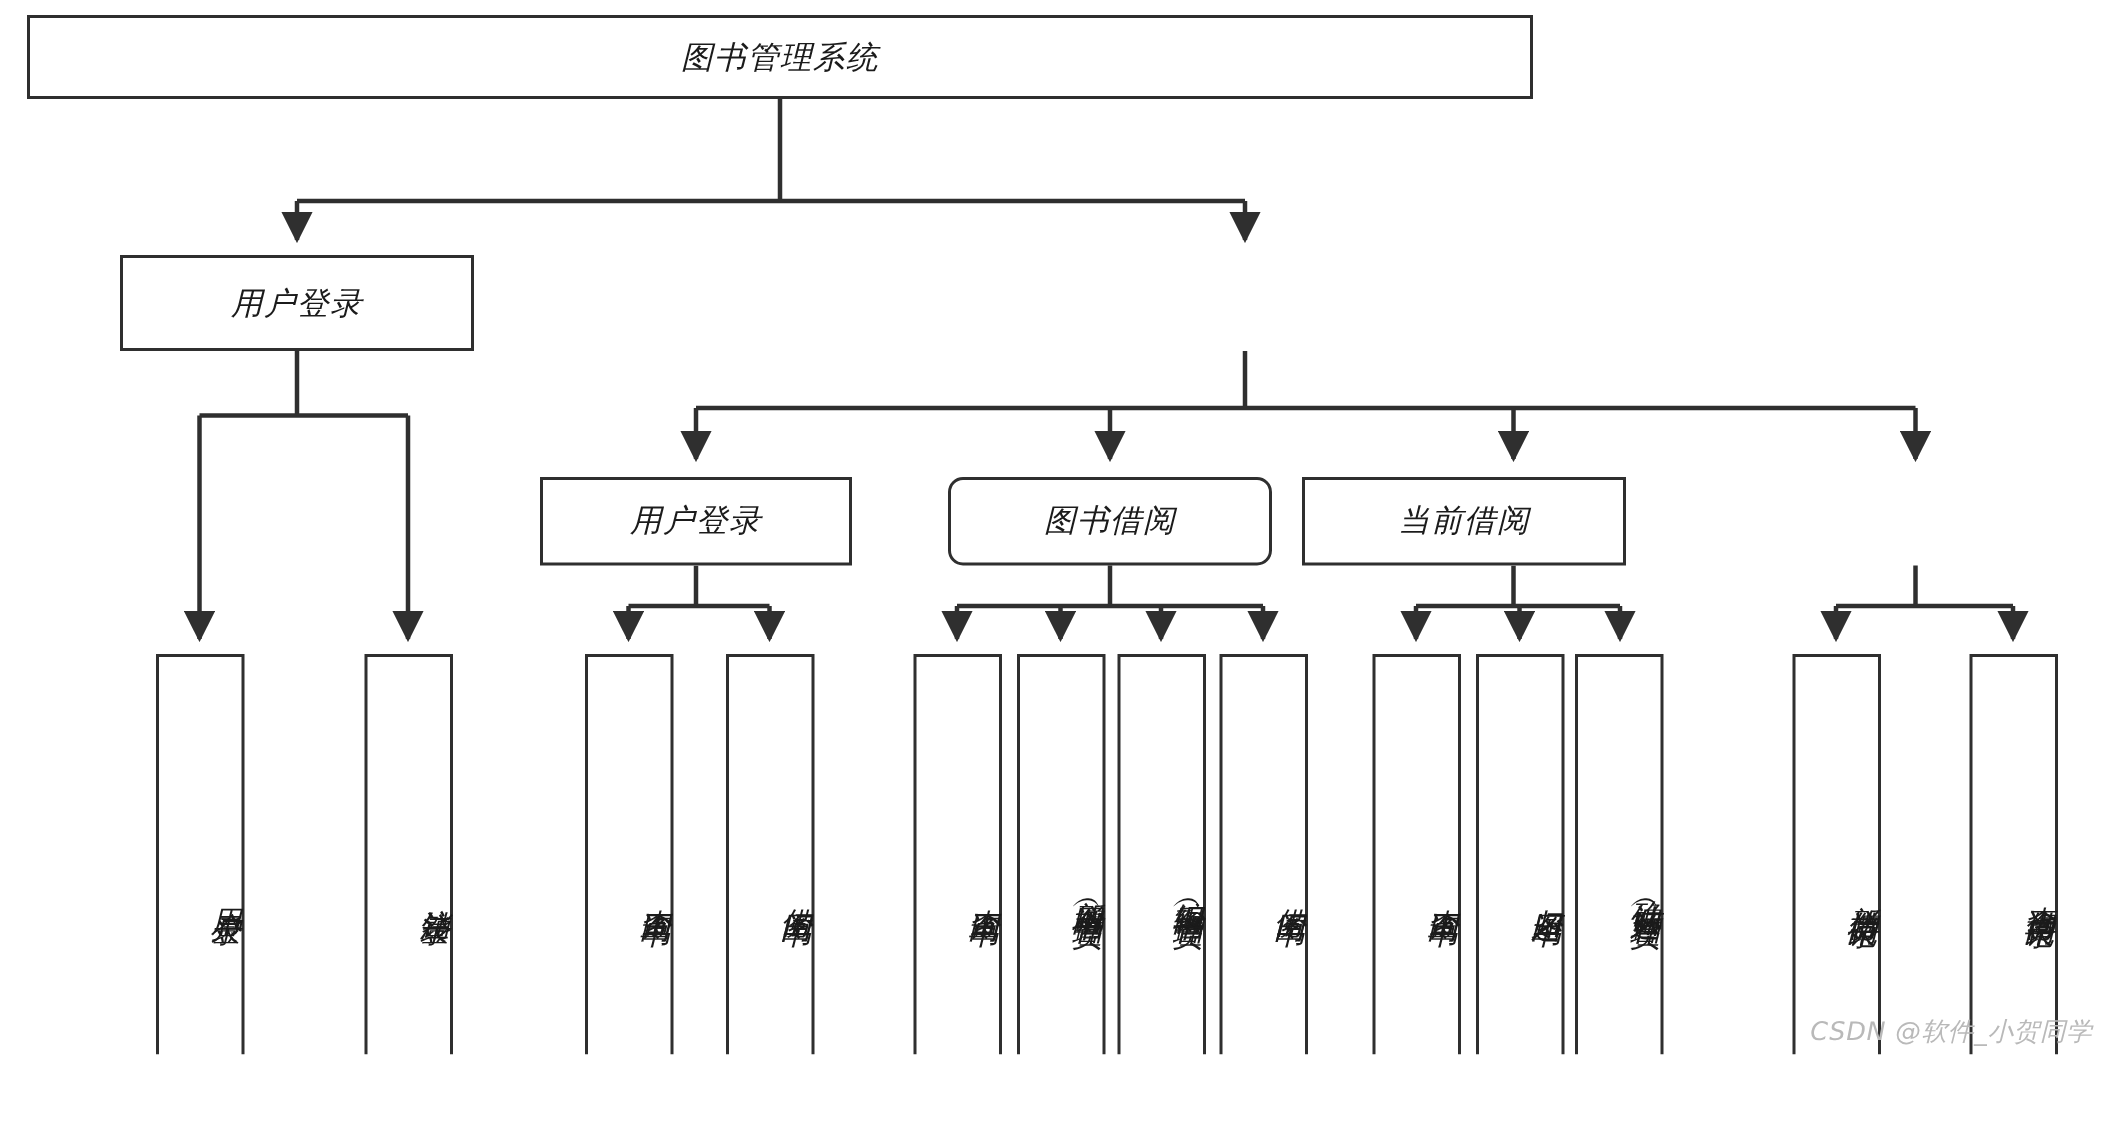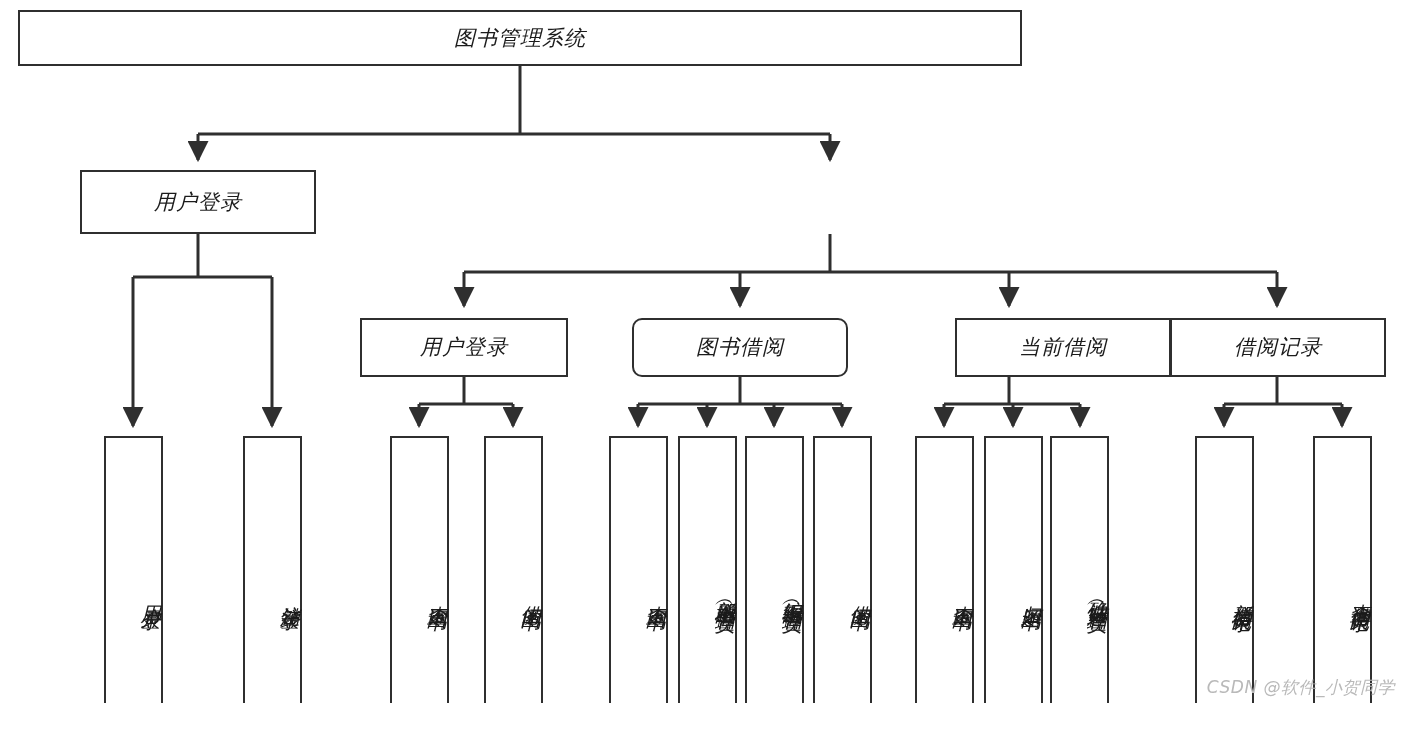--- a/index.html
+++ b/index.html
@@ -136,25 +136,22 @@
   <div class="node horizontal" style="left:80px; top:170px; width:236px; height:64px;">
     <span class="label">用户登录</span>
   </div>
 
   <div class="node horizontal" style="left:360px; top:318px; width:208px; height:59px;">
     <span class="label">用户登录</span>
   </div>
   <div class="node horizontal" style="left:632px; top:318px; width:216px; height:59px;border-radius:10px;">
     <span class="label">图书借阅</span>
   </div>
-  <div class="node horizontal" style="left:955px; top:318px; width:216px; height:59px;">
+  <div class="node horizontal" style="left:868px; top:318px; width:216px; height:59px;">
     <span class="label">当前借阅</span>
-  </div>
-  <div class="node horizontal" style="left:1170px; top:318px; width:216px; height:59px;">
-    <span class="label">借阅记录</span>
   </div>
 
   <div class="node vertical" style="left:104px; top:436px; width:59px; height:297px;">
     <span class="label">用户登录</span>
   </div>
   <div class="node vertical" style="left:243px; top:436px; width:59px; height:297px;">
     <span class="label">注销登录</span>
   </div>
 
   <div class="node vertical" style="left:390px; top:436px; width:59px; height:297px;">

